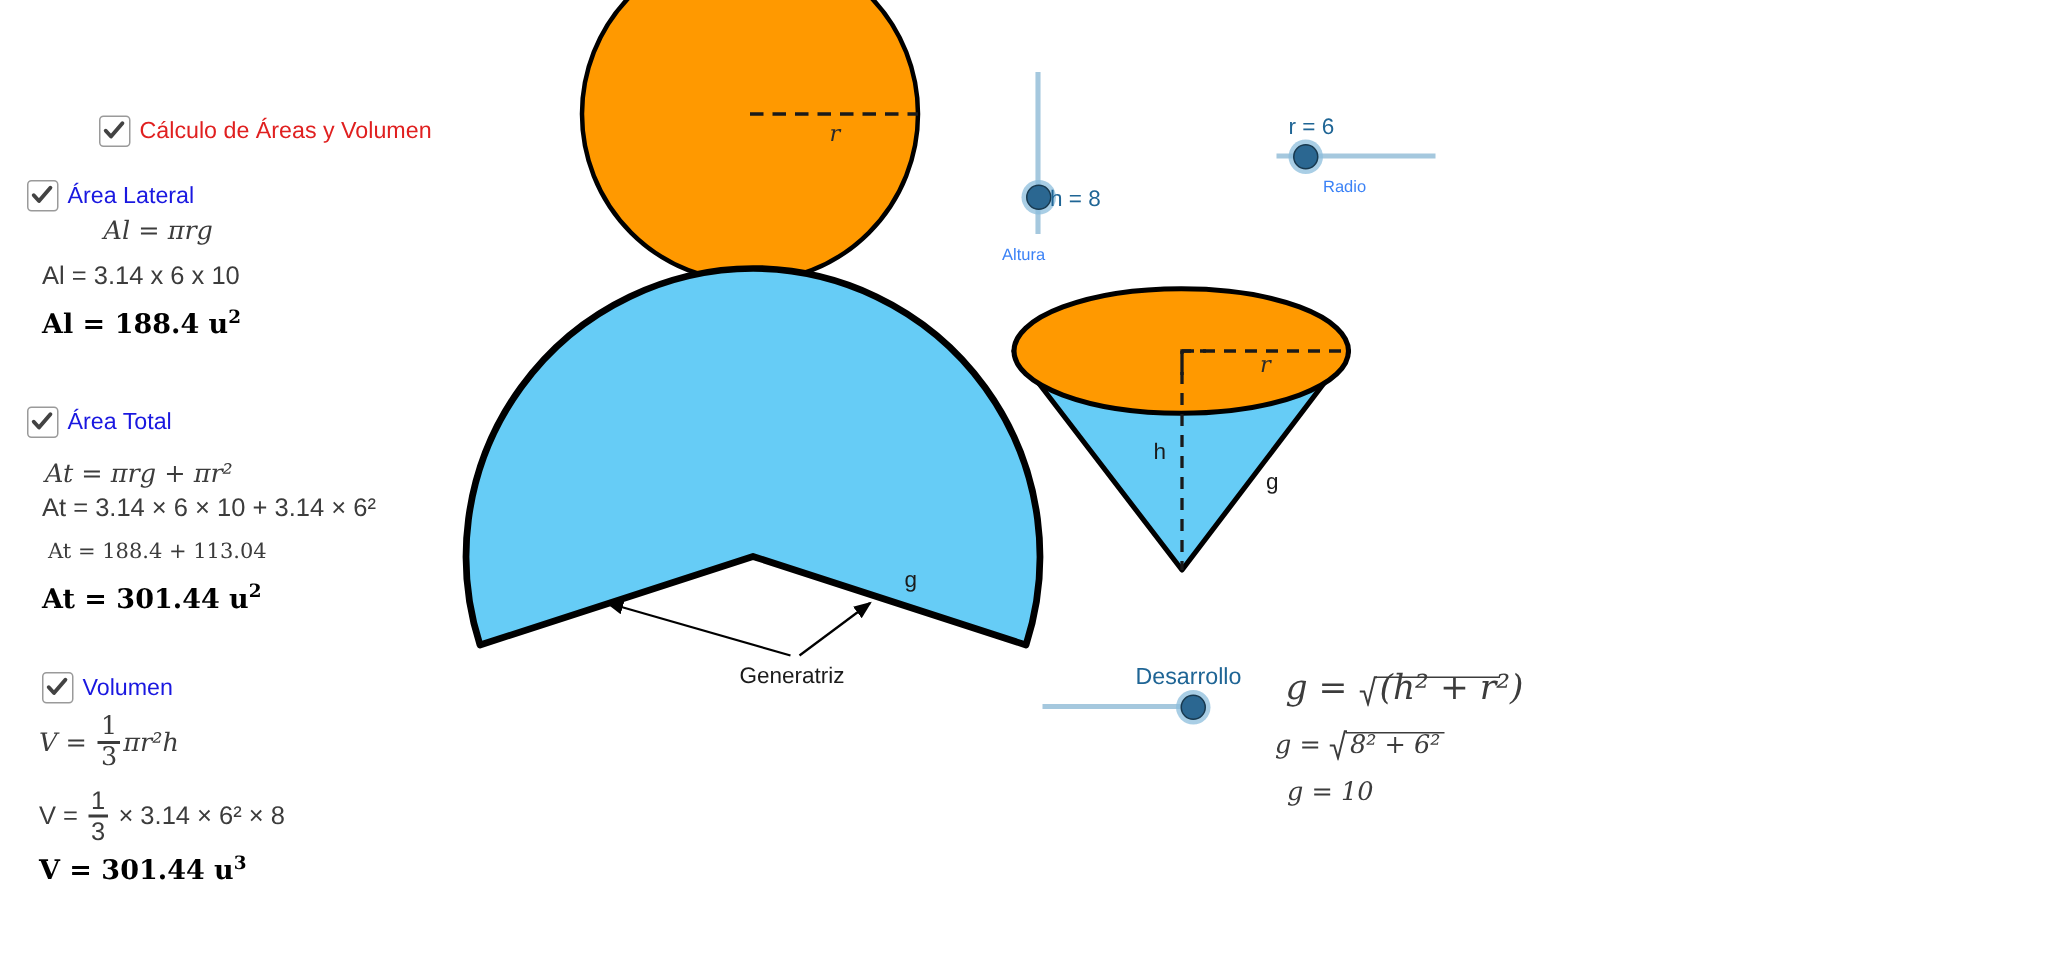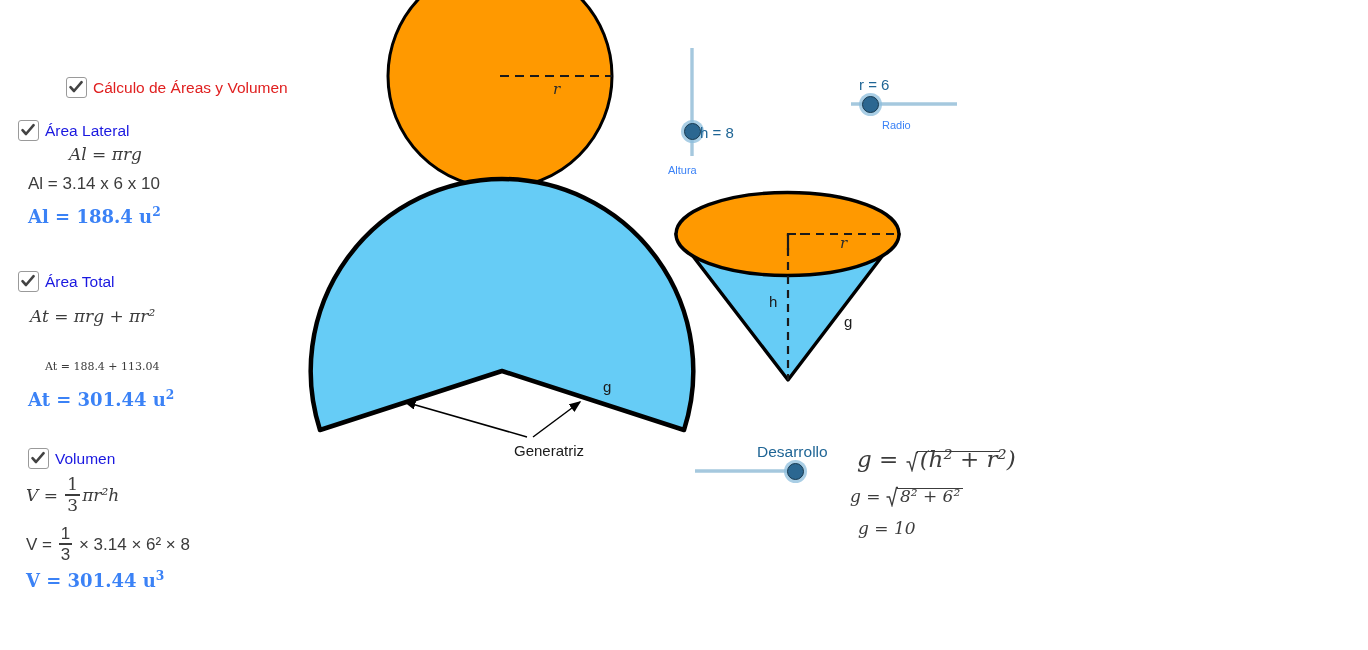--- a/index.html
+++ b/index.html
@@ -55,21 +55,21 @@
   .math-i { font-style: italic; }
   .math-sans {
     font-family: "Liberation Sans", sans-serif;
     color: #3c3c3c;
     white-space: nowrap;
     line-height: 1;
   }
   .math-bold {
     font-family: "DejaVu Serif", serif;
     font-weight: bold;
-    color: #3b82f6;
+    color: #000000;
     white-space: nowrap;
     line-height: 1;
   }
   sup { font-size: 0.68em; vertical-align: super; line-height: 0; }
   .frac {
     display: inline-flex;
     flex-direction: column;
     align-items: center;
     vertical-align: middle;
     line-height: 1.02;
@@ -217,22 +217,25 @@
         <path d="M2.5 8.2 L6 12 L13.6 3.2" fill="none" stroke="#434343" stroke-width="2.6" stroke-linecap="round" stroke-linejoin="round"></path>
       </svg>
     </span>
     <span class="cb-label lbl-blue">Área Total</span>
   </div>
 
   <div class="abs math math-i" style="left:30px; top:308px; font-size:17px;">
     <span>At = πrg + πr²</span>
   </div>
 
-
-  <div class="abs math" style="left:45px; top:361px; font-size:11px;">
+  <div class="abs math-sans" style="left:28px; top:330px; font-size:17px;">
+    <span>At = 3.14 × 6 × 10  +  3.14 × 6²</span>
+  </div>
+
+  <div class="abs math" style="left:32px; top:361px; font-size:14px;">
     <span>At = 188.4  +  113.04</span>
   </div>
 
   <div class="abs math-bold" style="left:28px; top:391px; font-size:18px;">
     <span>At = 301.44 u</span><sup>2</sup>
   </div>
 
   <div class="abs cb-row" style="left:28px; top:448px;justify-content:space-between;">
     <span class="cb">
       <svg width="16" height="16" viewBox="0 0 16 16">
@@ -270,21 +273,21 @@
   <div class="abs slider-value" style="left:859px; top:77px;">r = 6</div>
   <div class="abs slider-caption" style="left:882px; top:120px;">Radio</div>
 
   <div class="abs slider-knob" style="left:787px; top:463px;"></div>
   <div class="abs slider-caption-blue" style="left:757px; top:444px;">Desarrollo</div>
 
   <div class="abs fig-label-serif" style="left:553px; top:82px;">r</div>
 
   <div class="abs fig-label" style="left:603px; top:379px;">g</div>
 
-  <div class="abs fig-label" style="left:514px; top:443px;text-align:center;">Generatriz</div>
+  <div class="abs fig-label" style="left:493px; top:443px;text-align:center;">Generatriz</div>
 
   <div class="abs fig-label-serif" style="left:840px; top:236px;">r</div>
 
   <div class="abs fig-label" style="left:769px; top:294px;">h</div>
 
   <div class="abs fig-label" style="left:844px; top:314px;">g</div>
 
   <div class="abs" style="left:845px; top:440px; width:300px;">
 
     <div class="abs math math-i" style="left:12px; top:8px; font-size:23px;">

